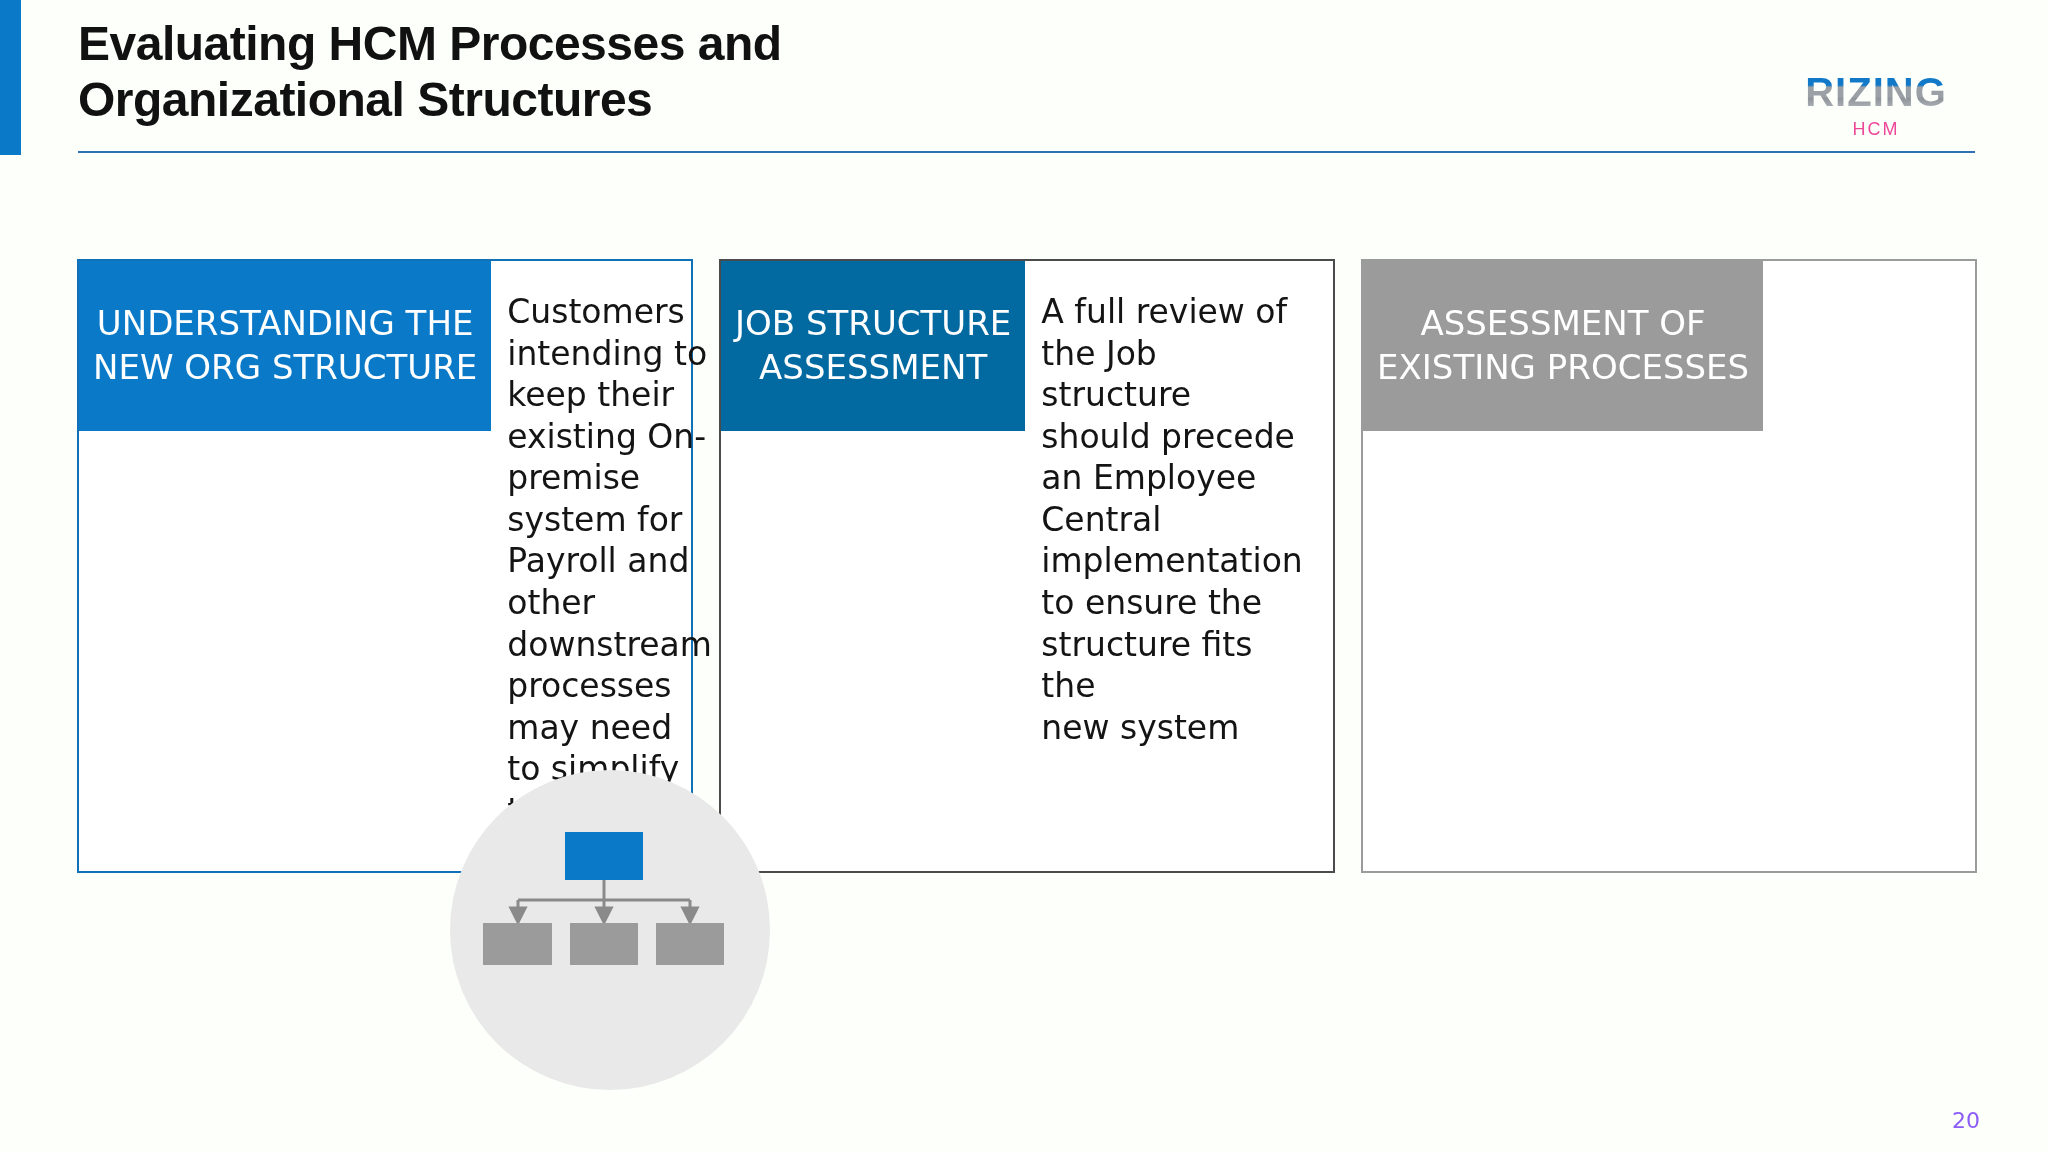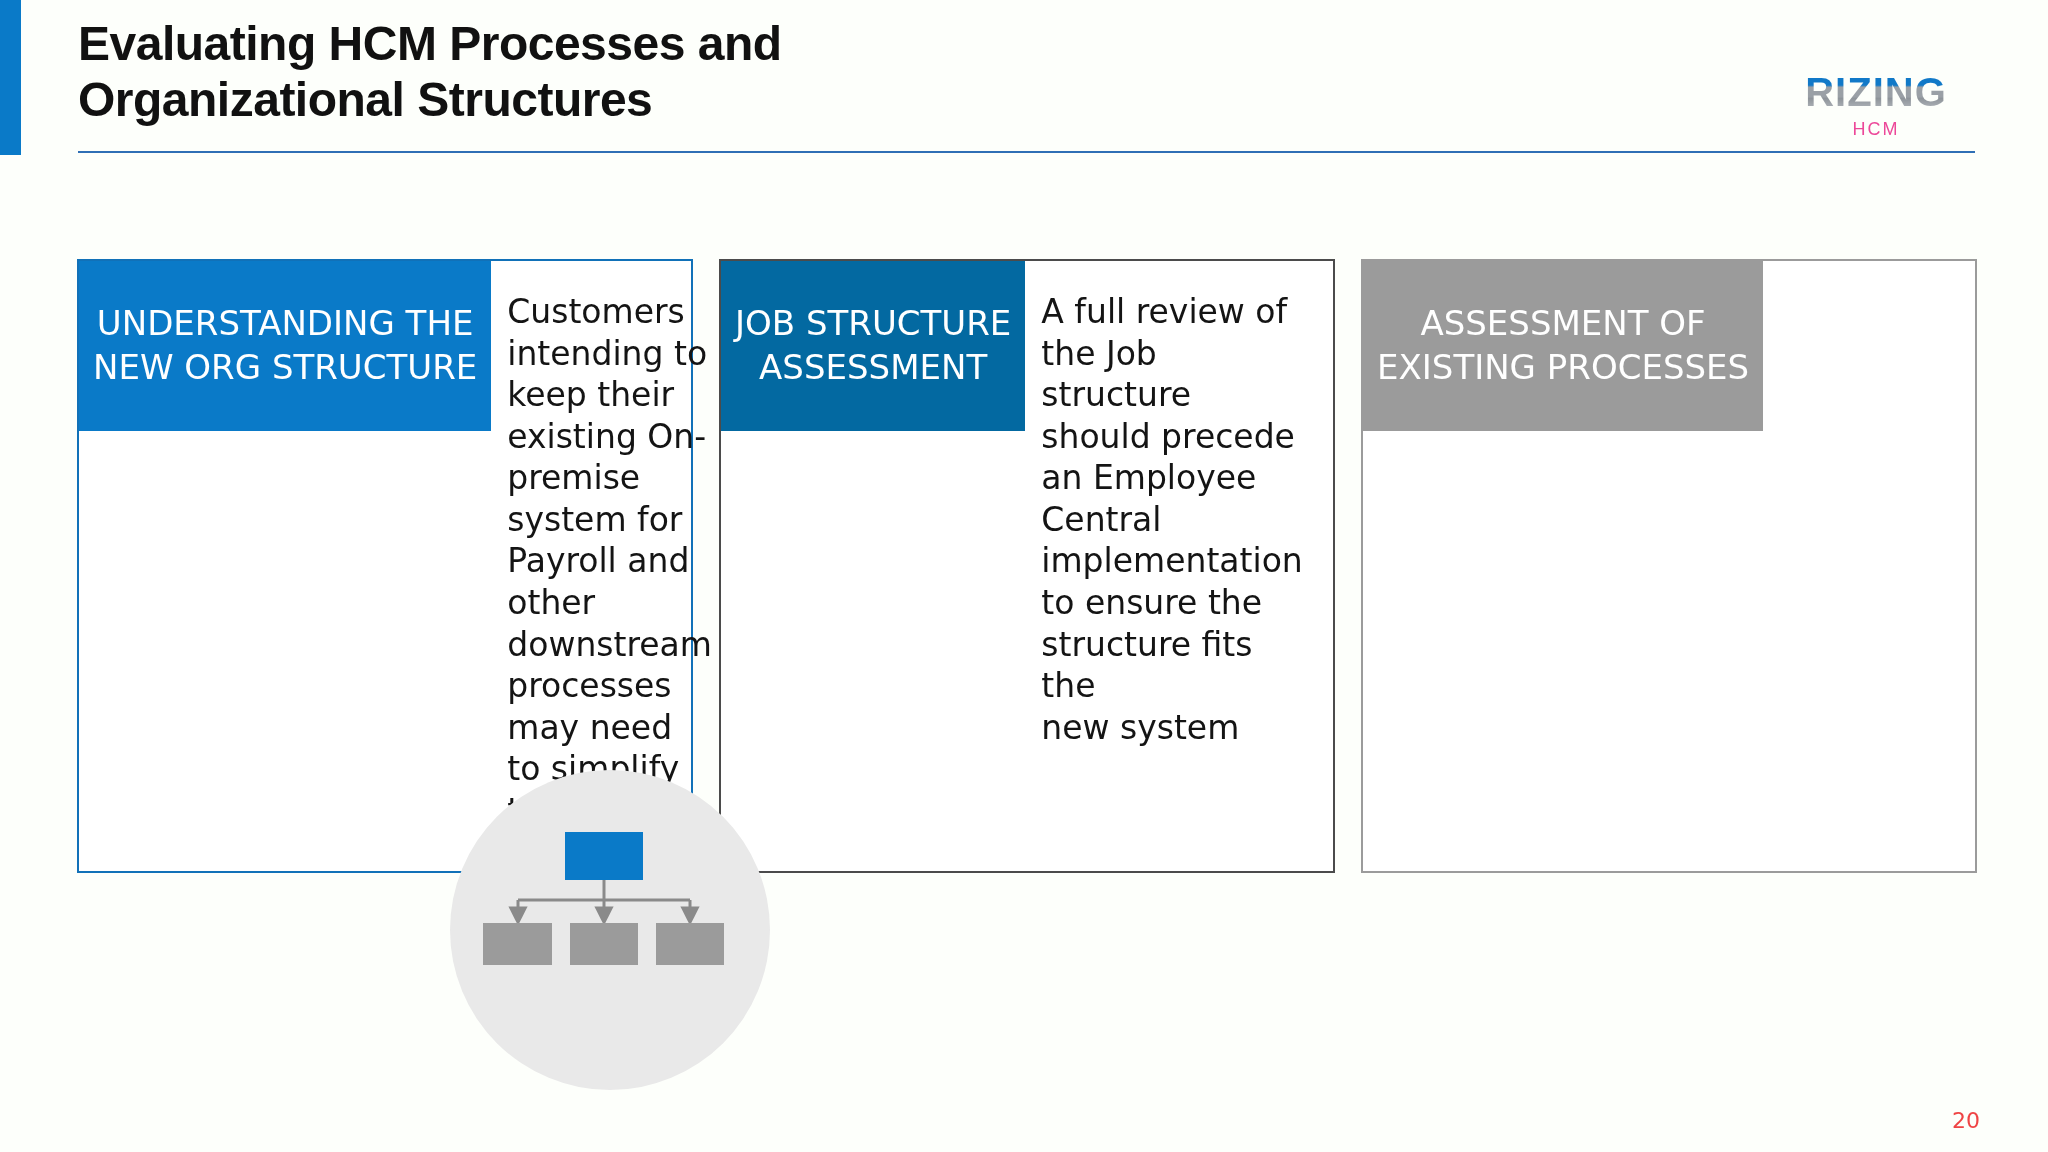--- a/index.html
+++ b/index.html
@@ -168,21 +168,21 @@
     font-size: 17px;
     color: #b6b6be;
     letter-spacing: 0.1px;
   }
   .footer-page {
     position: absolute;
     left: 1952px;
     top: 1108px;
     font-family: "DejaVu Sans", sans-serif;
     font-size: 22px;
-    color: #ef4444;
+    color: #8b5cf6;
   }
 </style>
 </head>
 <body>
 
 <div class="slide">
 
   <div class="left-accent"></div>
 
   <div class="slide-title">Evaluating HCM Processes and

